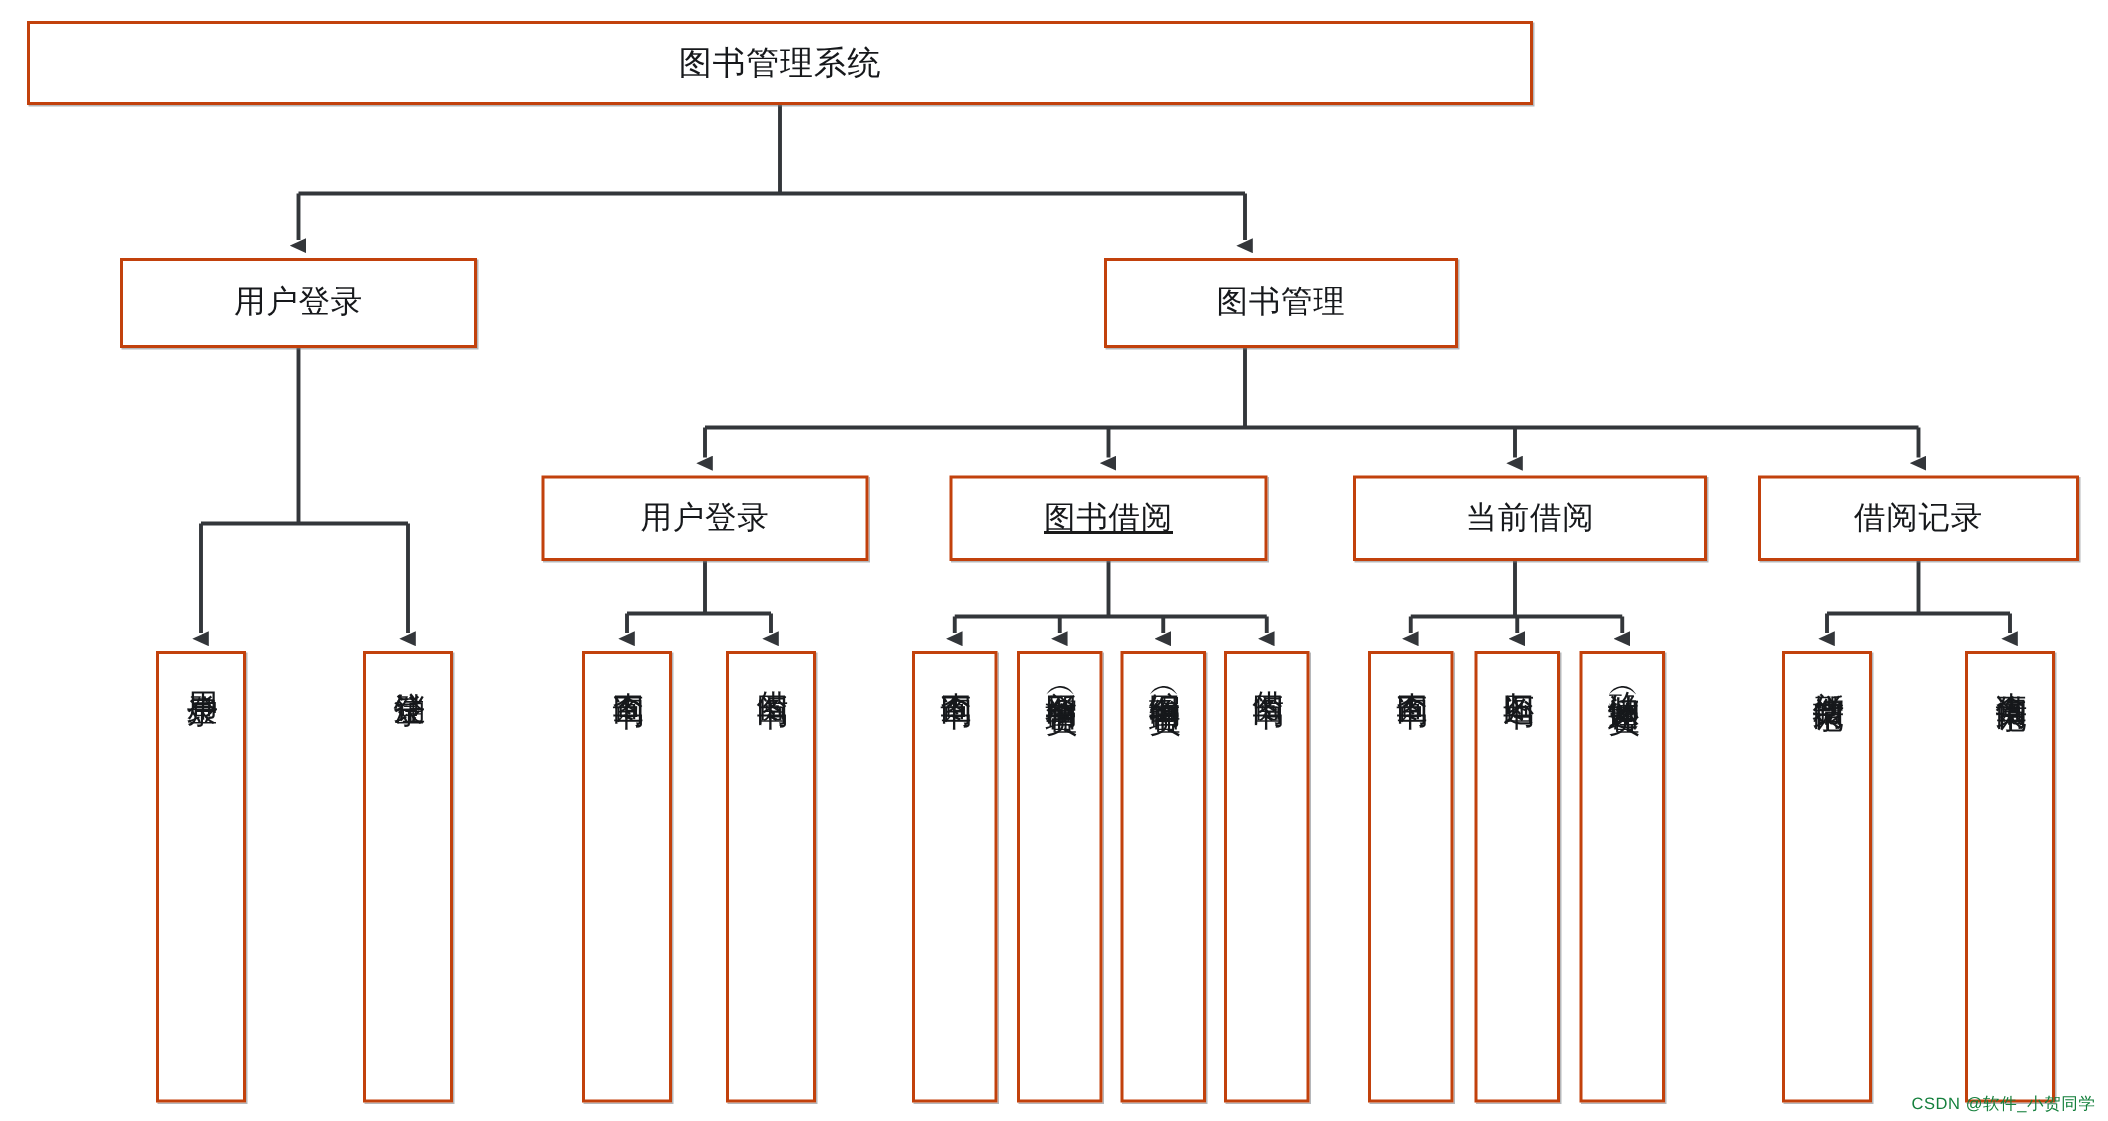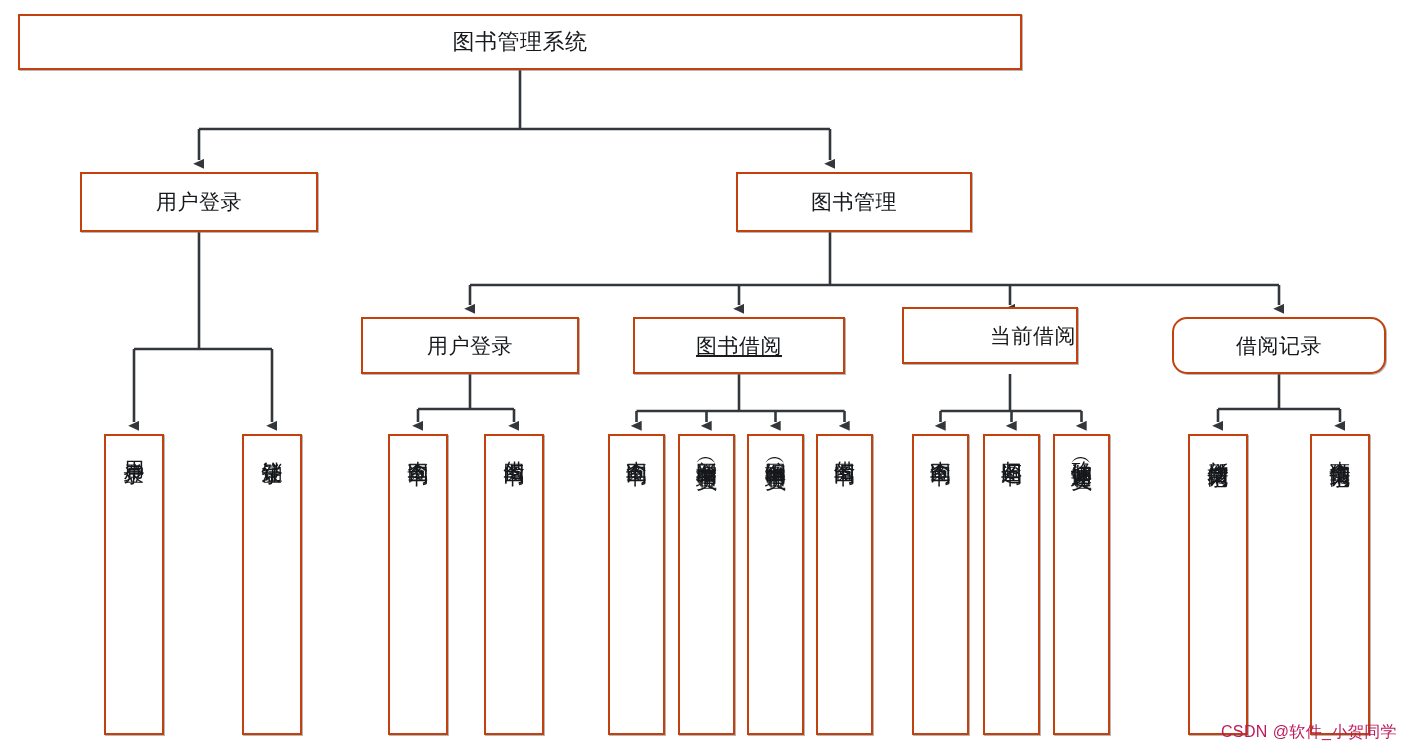--- a/index.html
+++ b/index.html
@@ -68,22 +68,22 @@
     max-height: 280px;
     white-space: normal;
   }
   .node.vert.tall-text .node-label {
     max-height: 292px;
   }
   #watermark {
     position: absolute;
     right: 8px;
     bottom: 4px;
-    font-size: 16px;
-    color: #be185d;
+    font-size: 11px;
+    color: #15803d;
     letter-spacing: 0.4px;
     z-index: 5;
     white-space: nowrap;
   }
 </style>
 </head>
 <body>
 
 <div id="diagram-canvas">
 
@@ -139,24 +139,24 @@
       </div>
       <div class="node horiz" style="left: 712px; top: 172px; width: 236px; height: 60px; margin-left: 24px;">
         <span class="node-label">图书管理</span>
       </div>
       <div class="node horiz" style="left: 361px; top: 317px; width: 218px; height: 57px;">
         <span class="node-label">用户登录</span>
       </div>
       <div class="node horiz" style="left: 633px; top: 317px; width: 212px; height: 57px; text-decoration: underline;">
         <span class="node-label">图书借阅</span>
       </div>
-      <div class="node horiz" style="left: 902px; top: 307px; width: 176px; height: 57px; justify-content: flex-end;">
+      <div class="node horiz" style="left: 902px; top: 317px; width: 236px; height: 57px;">
         <span class="node-label">当前借阅</span>
       </div>
-      <div class="node horiz" style="left: 1172px; top: 317px; width: 214px; height: 57px; border-radius: 15px;">
+      <div class="node horiz" style="left: 1172px; top: 317px; width: 214px; height: 57px;">
         <span class="node-label">借阅记录</span>
       </div>
       <div class="node vert" style="left: 104px; top: 434px; width: 60px; height: 301px;">
         <span class="node-label">用户登录</span>
       </div>
       <div class="node vert" style="left: 242px; top: 434px; width: 60px; height: 301px;">
         <span class="node-label">注销登录</span>
       </div>
       <div class="node vert" style="left: 388px; top: 434px; width: 60px; height: 301px;">
         <span class="node-label">查询图书</span>

